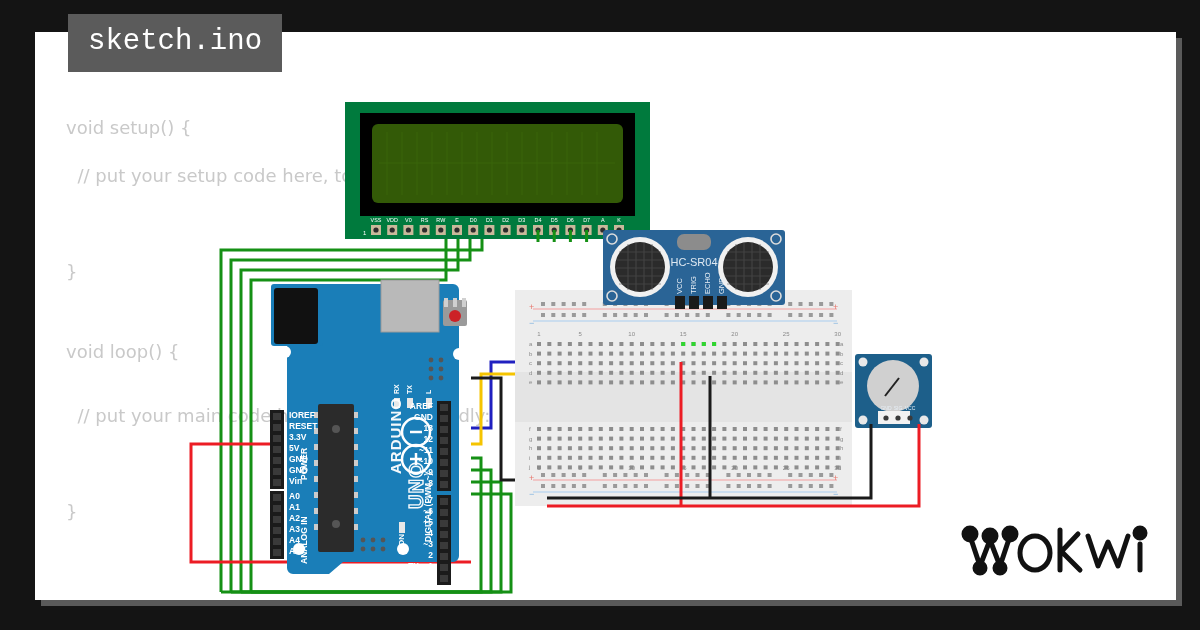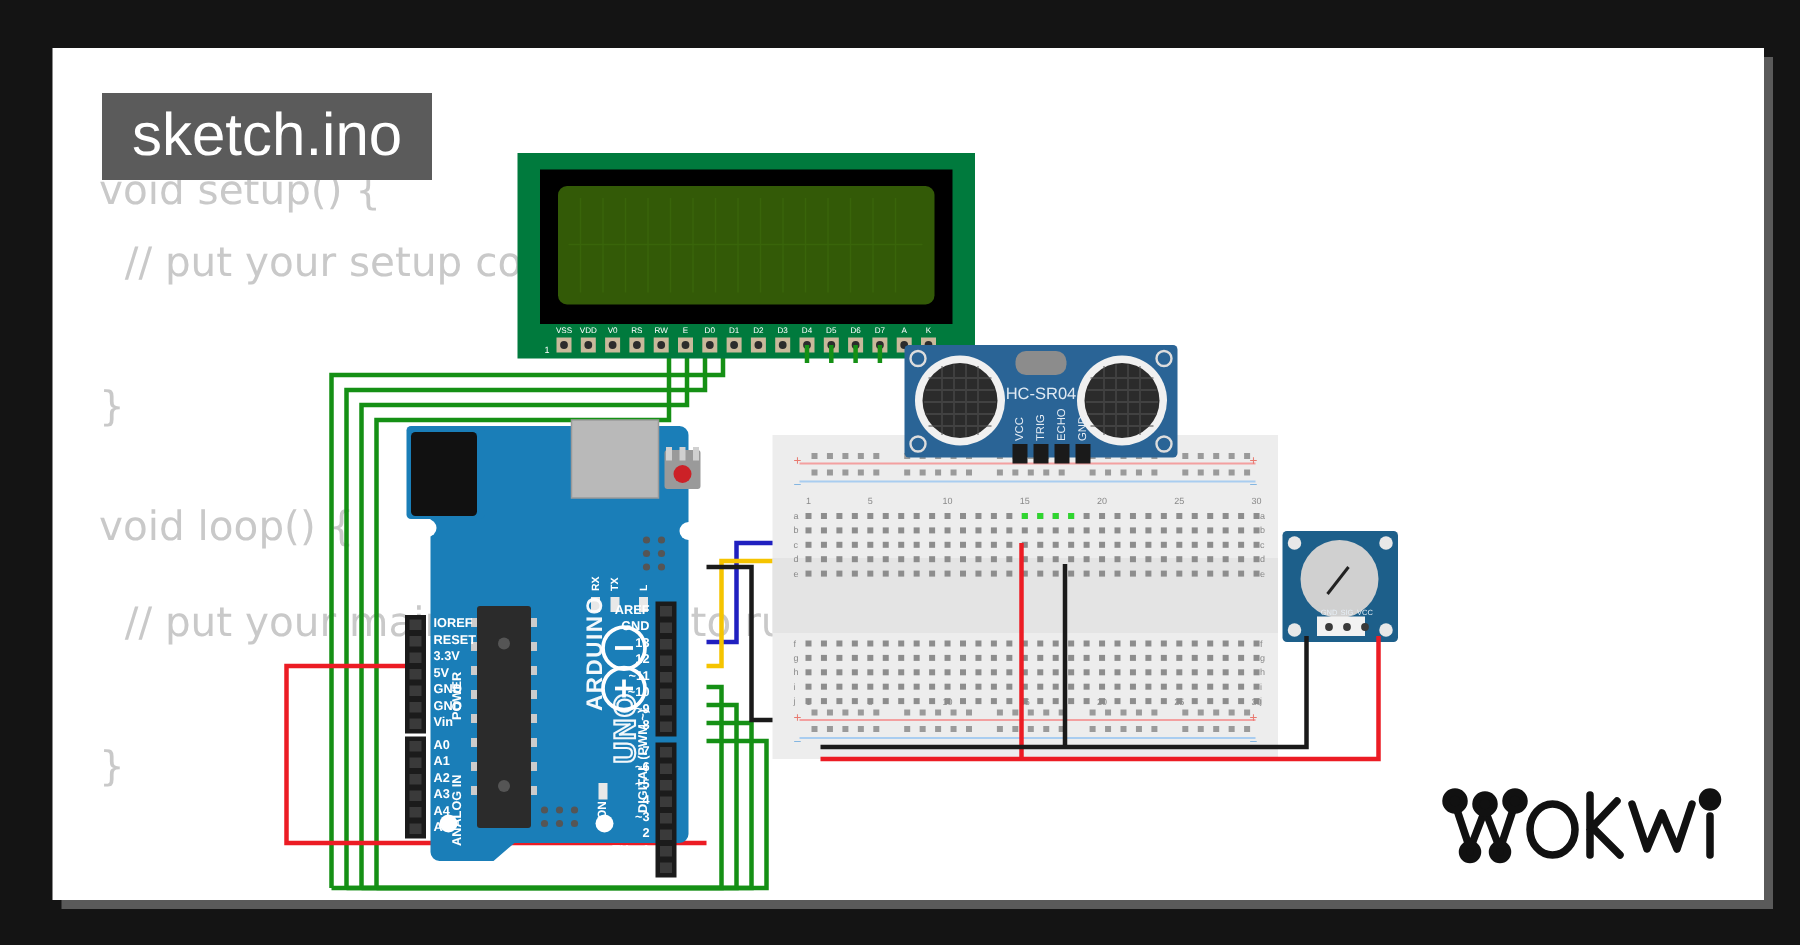--- a/index.html
+++ b/index.html
@@ -19,37 +19,36 @@
     position:absolute; left:35px; top:32px;
     width:1141px; height:568px;
     background:#ffffff;
     overflow:hidden;
   }
   
   #code-layer{
     position:absolute; left:0; top:0; width:100%; height:100%;
     color:#c9c9c9;
     font-family:"DejaVu Sans", sans-serif;
-    font-size:27px;
+    font-size:18px;
     line-height:48px;
     white-space:pre;
     letter-spacing:0px;
   }
   .code-line{ position:absolute; left:31px; }
   
   #file-tab{
     position:absolute; left:68px; top:14px;
     background:#5b5b5b;
     color:#ffffff;
     padding:9px 20px 11px 20px;
-    font-family:Liberation Sans, sans-serif;
-    font-size:40px;
+    font-family:Liberation Mono, monospace;
+    font-size:29px;
     line-height:38px;
     z-index:60;
-    margin-top:48px;
   }
   
   #diagram{ position:absolute; left:0; top:0; width:1141px; height:568px; }
   svg.layer{ position:absolute; left:0; top:0; }
   
   #wokwi-logo{ position:absolute; left:925px; top:488px; }
 </style>
 </head>
 <body>
 

